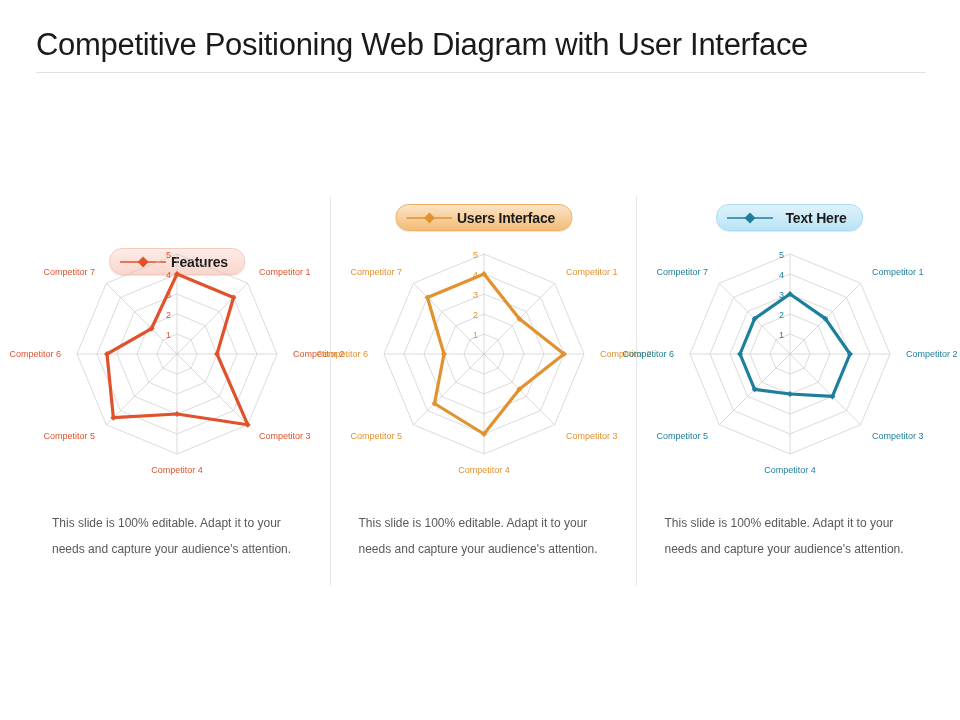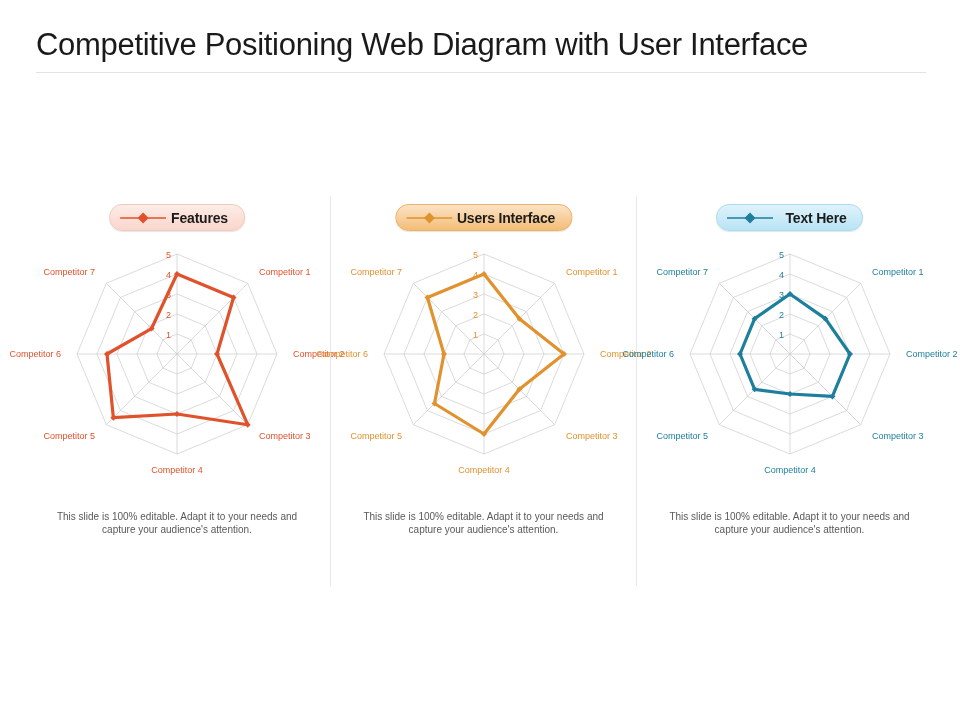--- a/index.html
+++ b/index.html
@@ -28,34 +28,34 @@
     position:absolute;top:8px;left:50%;transform:translateX(-50%);
     height:25px;border-radius:13px;
     display:flex;align-items:center;justify-content:center;
     padding:0 16px 0 10px;white-space:nowrap;
     box-shadow:0 1px 1px rgba(0,0,0,.10);
   }
   .legend-badge .lg-mark{display:block;margin-right:5px;}
   .legend-badge .lg-text{
     font-size:14px;font-weight:700;letter-spacing:-0.2px;color:#1b1b1b;
   }
-  .badge-0{background:linear-gradient(to bottom,#fdece7 0%,#f9d6cc 100%);border:1px solid #f2c9bc;}
+  .badge-0{background:linear-gradient(to bottom,#fdece7 0%,#f9d6cc 100%);border:1px solid #f2c9bc;margin-top:44px;}
   .badge-1{background:linear-gradient(to bottom,#fbe3c6 0%,#f3bd77 100%);border:1px solid #eeb264;}
   .badge-2{background:linear-gradient(to bottom,#dff2fb 0%,#b9e4f6 100%);border:1px solid #a9dcf2;gap:8px;}
 
   .radar-wrap{position:absolute;left:0;top:40px;width:306px;height:258px;}
   svg.radar{display:block;width:306px;height:258px;overflow:visible;}
 
   .axis-tick{font-size:9px;}
   .spoke-label{font-size:9px;}
 
   .caption{
     position:absolute;left:50%;transform:translateX(-50%);
-    top:314px;width:250px;text-align:center;
-    font-size:10px;line-height:13px;color:#595959;
+    top:314px;width:250px;text-align:left;
+    font-size:12px;line-height:26px;color:#595959;
   }
 </style>
 </head>
 <body>
 
 <div class="slide">
 
   <div class="page-title">Competitive Positioning Web Diagram with User Interface</div>
   <div class="title-rule"></div>
 

